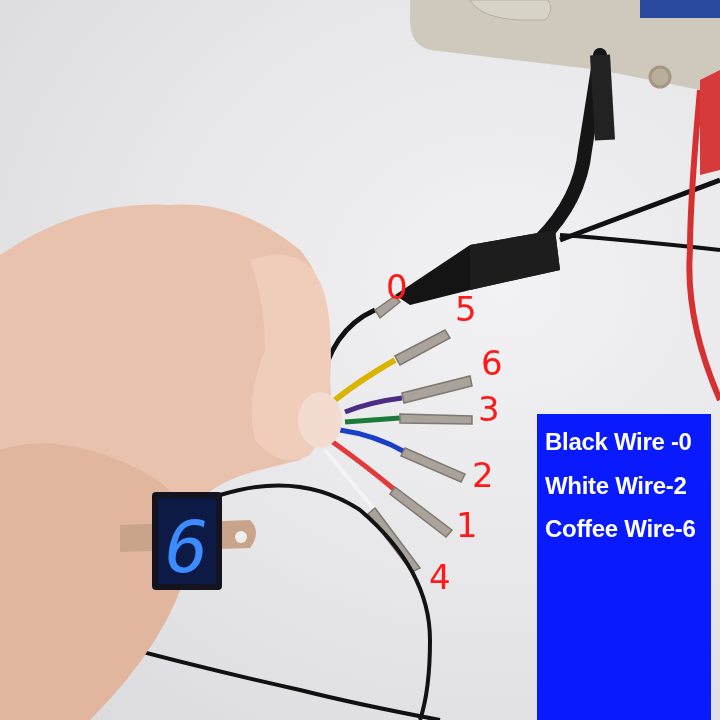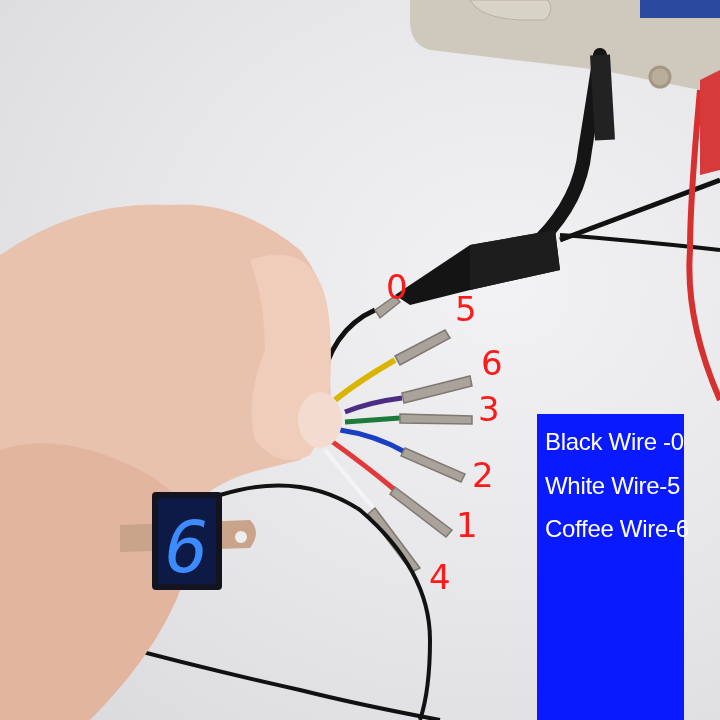--- a/index.html
+++ b/index.html
@@ -1,22 +1,22 @@
 <!DOCTYPE html>
 <html><head>
 <meta charset="utf-8">
 <style>
   html,body{margin:0;padding:0;}
   body{width:720px;height:720px;overflow:hidden;background:#e9e9eb;font-family:"Liberation Sans",sans-serif;}
   .scene{position:relative;width:720px;height:720px;overflow:hidden;
     background:radial-gradient(ellipse at 70% 40%,#f2f2f4 0%,#e6e6e9 55%,#d9d9dd 100%);}
   svg.photo{position:absolute;left:0;top:0;width:720px;height:720px;}
   .num{position:absolute;color:#ff1a1a;font-size:34px;line-height:34px;font-family:"DejaVu Sans",sans-serif;}
-  .legend{position:absolute;left:537px;top:414px;width:147px;height:306px;background:#0a1aff;
-    padding:6px 0 0 8px;box-sizing:border-box;}
+  .legend{position:absolute;left:537px;top:414px;width:174px;height:306px;background:#0a1aff;
+    padding:6px 0 0 8px;box-sizing:border-box;font-weight:bold;}
   .legend .row{color:#fff;font-size:24px;line-height:43.5px;white-space:nowrap;letter-spacing:-0.3px;}
 </style>
 </head>
 <body>
 
 <div class="scene">
   <svg class="photo" viewBox="0 0 720 720">
 
     <g>
       <path d="M410 0 L720 0 L720 95 L700 90 L600 70 L430 50 Q410 45 410 20 Z" fill="#cfc9bd"></path>
@@ -76,16 +76,16 @@
   <div class="num" style="left:386px;top:270px;">0</div>
   <div class="num" style="left:455px;top:292px;">5</div>
   <div class="num" style="left:481px;top:346px;">6</div>
   <div class="num" style="left:478px;top:392px;">3</div>
   <div class="num" style="left:472px;top:458px;">2</div>
   <div class="num" style="left:456px;top:508px;">1</div>
   <div class="num" style="left:429px;top:560px;">4</div>
 
   <div class="legend">
     <div class="row">Black Wire -0</div>
-    <div class="row">White Wire-5</div>
+    <div class="row">White Wire-2</div>
     <div class="row">Coffee Wire-6</div>
   </div>
 </div>
 
 </body></html>

